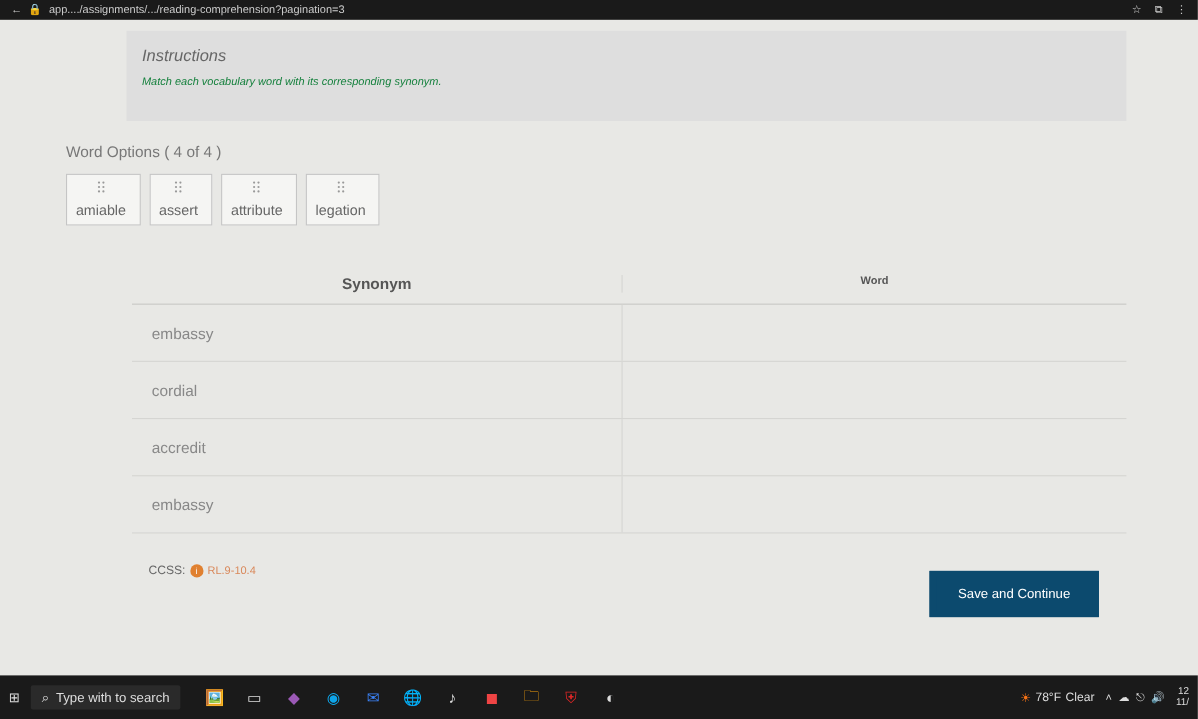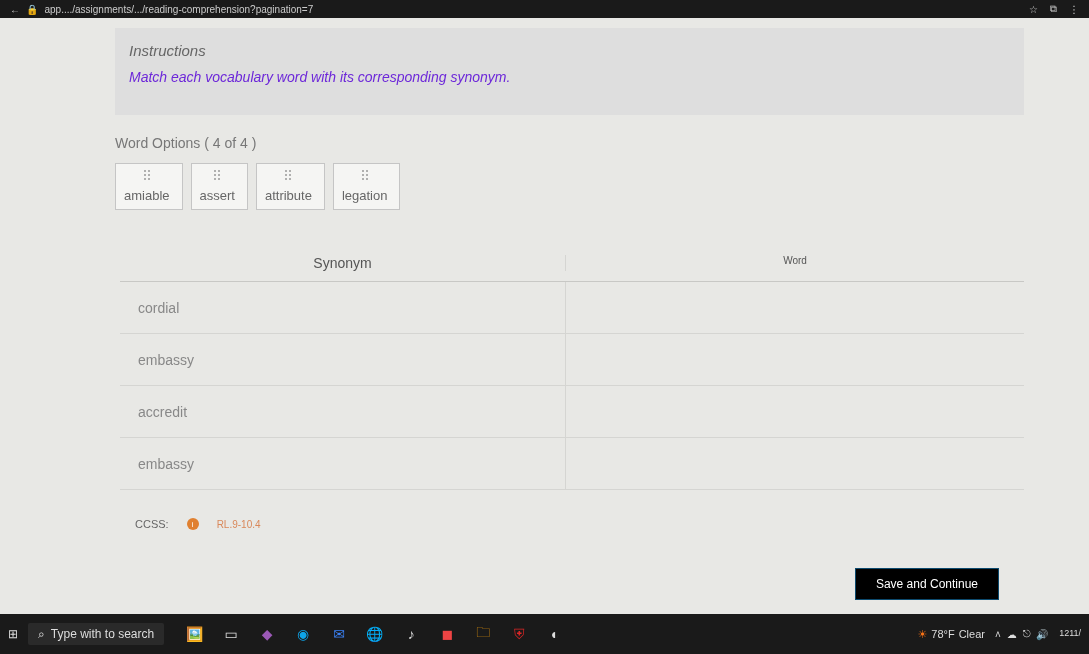--- a/index.html
+++ b/index.html
@@ -31,25 +31,25 @@
       margin: 10px 65px 0 115px;
       padding: 14px 14px 30px 14px;
       font-style: italic;
     }
     .instructions-title {
       color: #666;
       font-size: 15px;
       margin-bottom: 10px;
     }
     .instructions-text {
-      color: #6d28d9;
-      font-size: 14px;
+      color: #15803d;
+      font-size: 10px;
     }
     .word-options-section {
-      margin: 20px 65px 0 115px;
+      margin: 20px 65px 0 60px;
     }
     .word-options-label {
       color: #777;
       font-size: 14px;
       margin-bottom: 12px;
     }
     .word-options-row {
       display: flex;
       gap: 8px;
     }
@@ -78,20 +78,21 @@
     .drag-handle .dot {
       width: 2px; height: 2px; background: #999; border-radius: 1px;
     }
     .match-table {
       margin: 45px 65px 0 120px;
     }
     .table-header {
       display: flex;
       border-bottom: 1px solid #c8c8c5;
       padding-bottom: 10px;
+      font-weight: bold;
     }
     .col-synonym {
       width: 445px;
       text-align: center;
       color: #555;
       font-size: 14px;
     }
     .col-word {
       flex: 1;
       text-align: center;
@@ -115,39 +116,39 @@
       flex: 1;
       border-left: 1px solid #d5d5d2;
       height: 100%;
     }
     .ccss-row {
       margin: 28px 65px 0 135px;
       font-size: 11px;
       color: #666;
       display: flex;
       align-items: center;
-      gap: 18px;
+      gap: 4px;
     }
     .ccss-badge {
       display: inline-flex;
       width: 12px; height: 12px;
       background: #e08030;
       color: white;
       border-radius: 50%;
       font-size: 8px;
       align-items: center;
       justify-content: center;
     }
     .ccss-code { color: #d9885a; font-size: 10px; }
     .save-btn {
       position: absolute;
       right: 90px;
-      top: 568px;
-      background: #000000;
-      border: 1px solid #0c4a6e;
+      top: 519px;
+      background: #0c4a6e;
+      border: 6px solid #0c4a6e;
       color: #fff;
       padding: 8px 20px;
       font-size: 12px;
       cursor: pointer;
     }
     .taskbar {
       position: absolute;
       bottom: 0;
       left: 0;
       right: 0;
@@ -171,30 +172,30 @@
     }
     .taskbar-icons { display: flex; gap: 14px; align-items: center; margin-left: 10px; }
     .tb-icon {
       width: 22px; height: 22px;
       display: flex; align-items: center; justify-content: center;
       font-size: 14px;
     }
     .taskbar-right { display: flex; align-items: center; gap: 10px; font-size: 11px; }
     .weather { display: flex; align-items: center; gap: 4px; }
     .sys-tray { display: flex; gap: 6px; align-items: center; font-size: 10px; }
-    .time-block { display: flex; flex-direction: row; align-items: flex-end; font-size: 9px; line-height: 1.1; }
+    .time-block { display: flex; flex-direction: column; align-items: flex-end; font-size: 9px; line-height: 1.1; }
   </style>
 </head>
 <body>
 
 <div class="browser-bar">
   <div class="url-area">
     <span>←</span>
     <span>🔒</span>
-    <span>app..../assignments/.../reading-comprehension?pagination=7</span>
+    <span>app..../assignments/.../reading-comprehension?pagination=3</span>
   </div>
   <div class="right-icons">
     <span>☆</span>
     <span>⧉</span>
     <span>⋮</span>
   </div>
 </div>
 
 <div class="content-wrapper">
 
@@ -268,25 +269,25 @@
       </div>
     </div>
   </div>
 
   <div class="match-table">
     <div class="table-header">
       <div class="col-synonym">Synonym</div>
       <div class="col-word">Word</div>
     </div>
     <div class="table-row">
+      <div class="cell-synonym">embassy</div>
+      <div class="cell-word"></div>
+    </div>
+    <div class="table-row">
       <div class="cell-synonym">cordial</div>
-      <div class="cell-word"></div>
-    </div>
-    <div class="table-row">
-      <div class="cell-synonym">embassy</div>
       <div class="cell-word"></div>
     </div>
     <div class="table-row">
       <div class="cell-synonym">accredit</div>
       <div class="cell-word"></div>
     </div>
     <div class="table-row">
       <div class="cell-synonym">embassy</div>
       <div class="cell-word"></div>
     </div>

